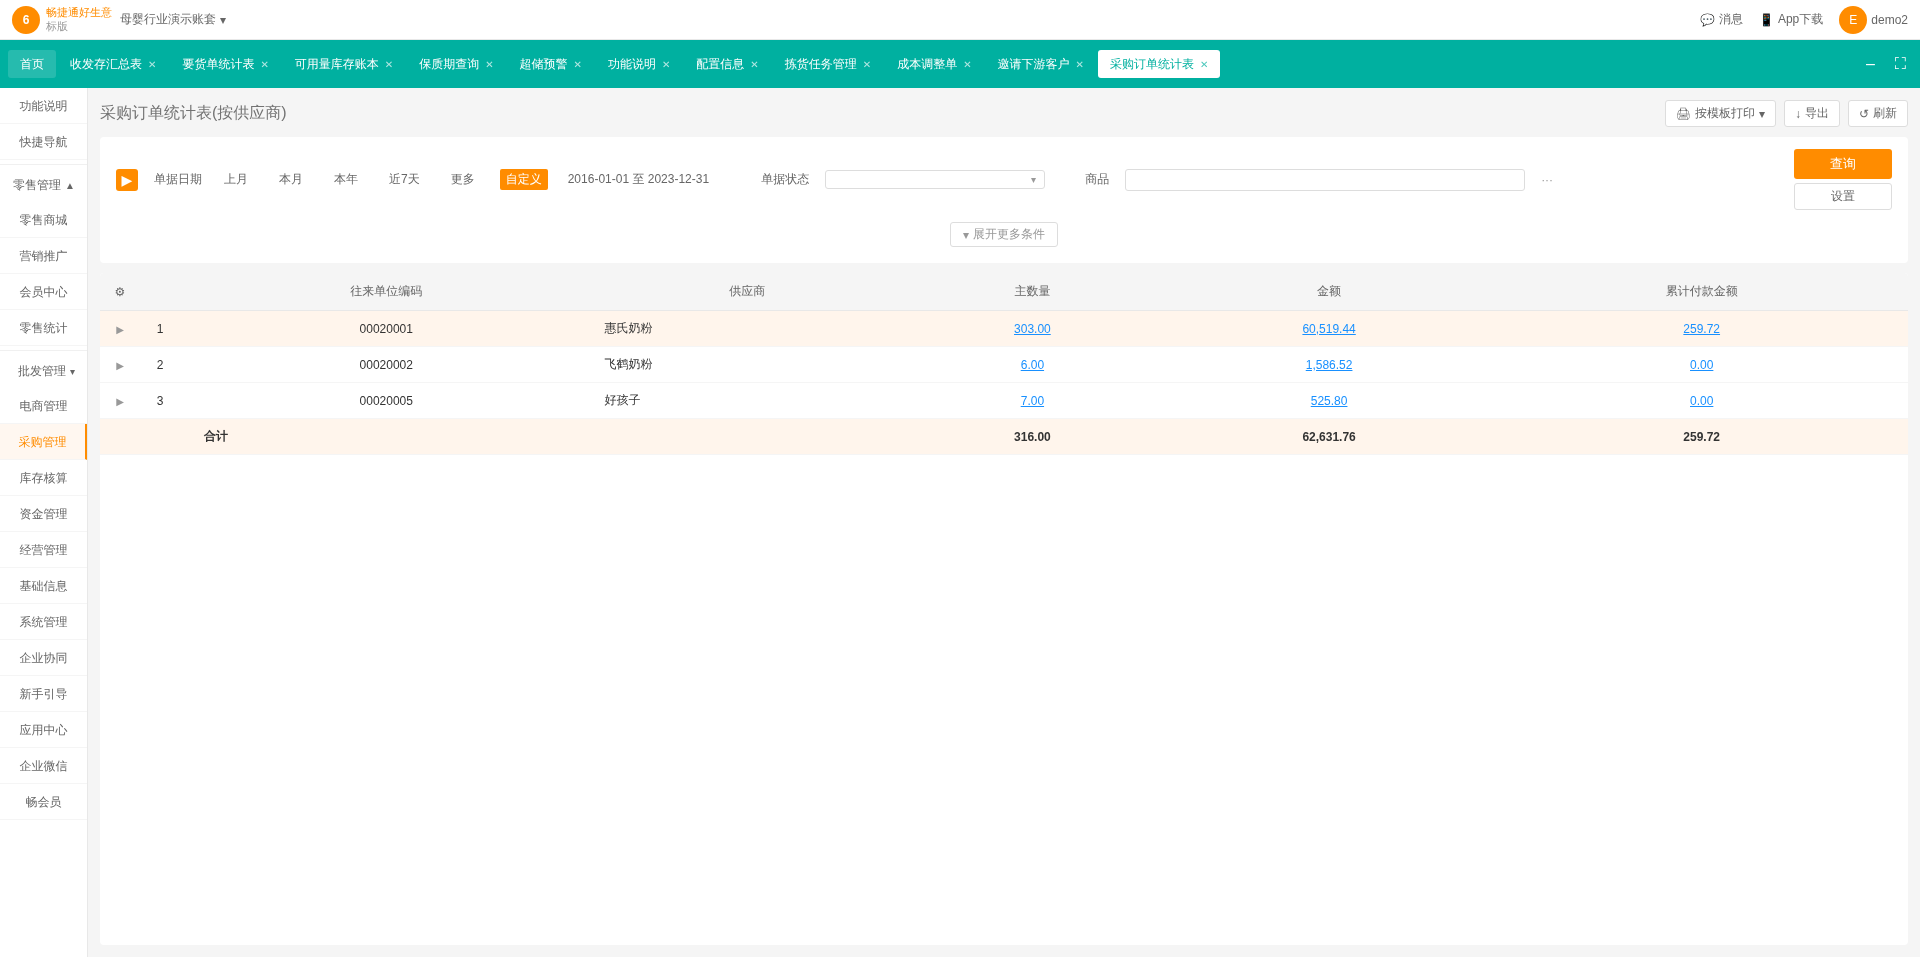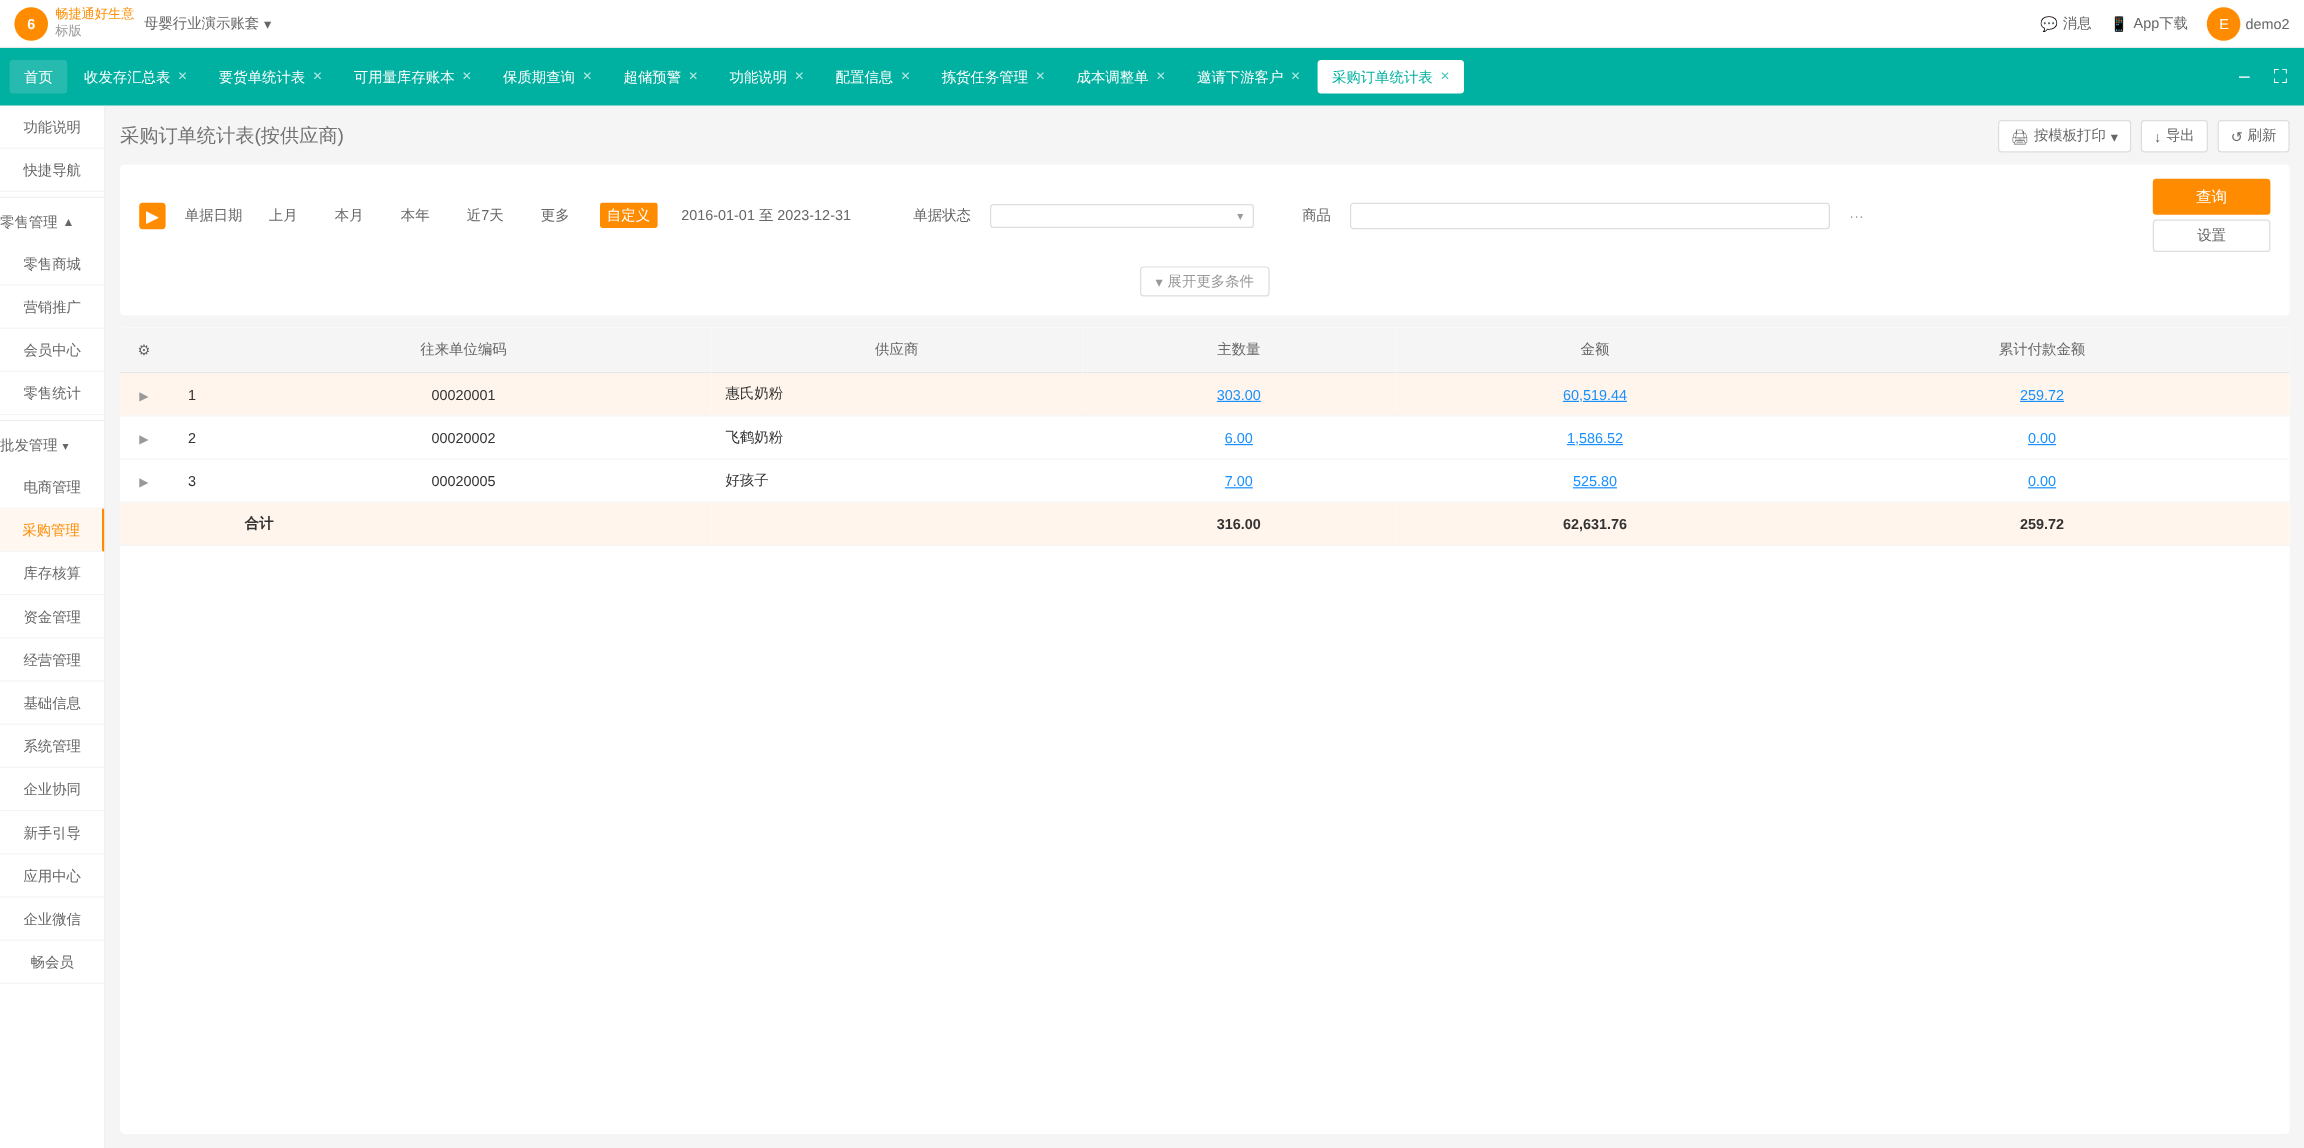--- a/index.html
+++ b/index.html
@@ -26,21 +26,21 @@
     .nav-ctrl-btn { color: #fff; font-size: 16px; cursor: pointer; padding: 2px 6px; }
 
     
     .main-layout { display: flex; flex: 1; overflow: hidden; }
     .sidebar { width: 88px; background: #fff; border-right: 1px solid #e8e8e8; display: flex; flex-direction: column; flex-shrink: 0; overflow-y: auto; }
     .sidebar-item { padding: 8px 4px; text-align: center; cursor: pointer; color: #666; font-size: 12px; border-bottom: 1px solid #f5f5f5; }
     .sidebar-item.active { color: #ff8c00; background: #fff7f0; border-right: 2px solid #ff8c00; }
     .sidebar-item .si-label { font-size: 12px; margin-top: 2px; }
     .sidebar-search { padding: 8px 4px; text-align: center; cursor: pointer; color: #666; font-size: 12px; }
     .sidebar-divider { height: 1px; background: #f0f0f0; margin: 4px 0; }
-    .sidebar-section { padding: 8px 0; display: flex; align-items: center; justify-content: flex-start; gap: 4px; cursor: pointer; color: #666; font-size: 12px; }
+    .sidebar-section { padding: 8px 12px; display: flex; align-items: center; justify-content: flex-end; gap: 4px; cursor: pointer; color: #666; font-size: 12px; }
     .expand-arrow { font-size: 10px; }
 
     
     .content { flex: 1; display: flex; flex-direction: column; overflow: hidden; background: #f5f5f5; padding: 12px; }
     .page-header { display: flex; align-items: center; justify-content: space-between; margin-bottom: 10px; }
     .page-title { font-size: 16px; font-weight: normal; color: #737373; }
     .header-actions { display: flex; align-items: center; gap: 8px; }
     .btn-print { display: flex; align-items: center; gap: 4px; padding: 4px 10px; border: 1px solid #ddd; border-radius: 3px; background: #fff; color: #666; font-size: 12px; cursor: pointer; }
     .btn-export { display: flex; align-items: center; gap: 4px; padding: 4px 10px; border: 1px solid #ddd; border-radius: 3px; background: #fff; color: #666; font-size: 12px; cursor: pointer; }
     .btn-refresh { display: flex; align-items: center; gap: 4px; padding: 4px 10px; border: 1px solid #ddd; border-radius: 3px; background: #fff; color: #666; font-size: 12px; cursor: pointer; }

